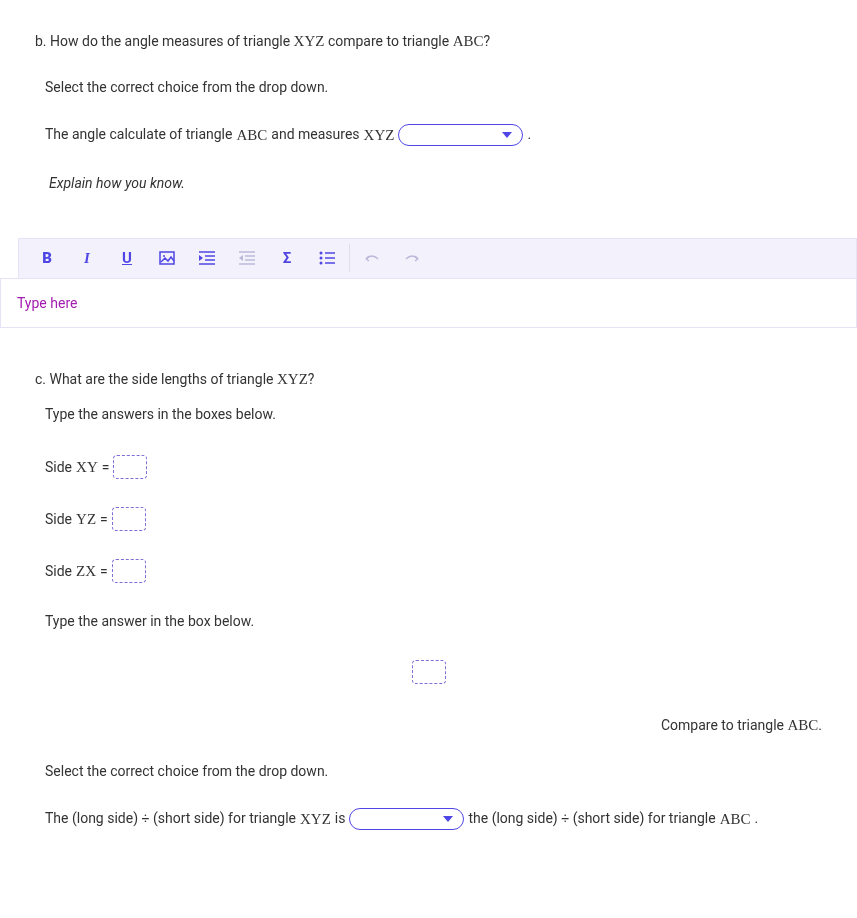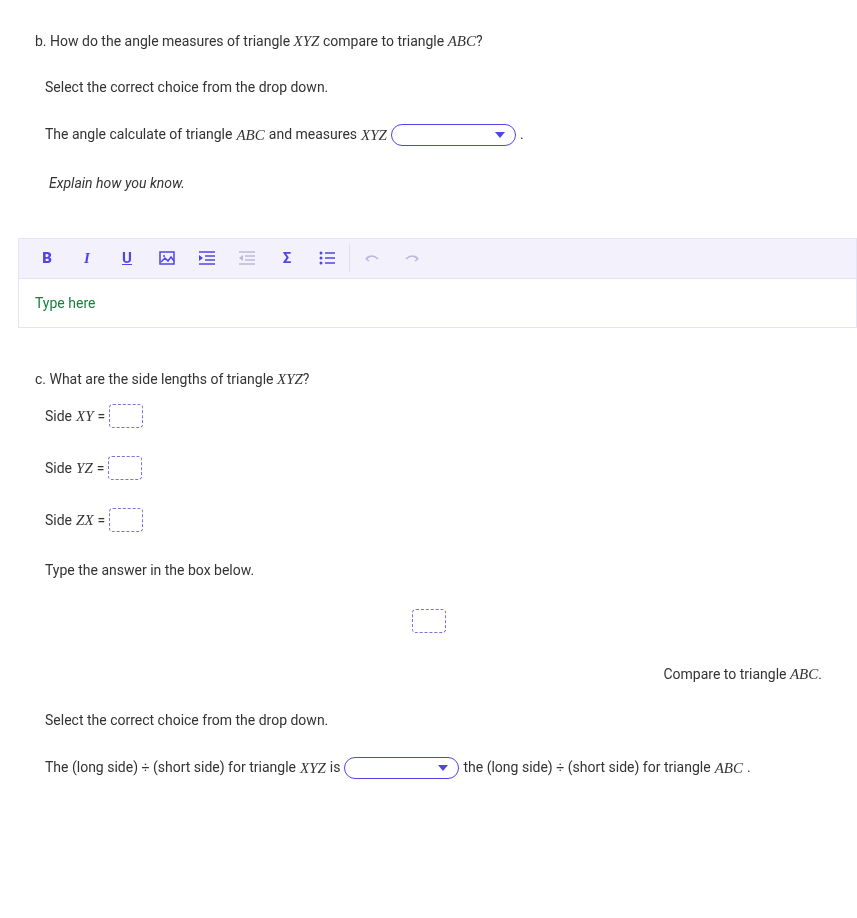--- a/index.html
+++ b/index.html
@@ -34,21 +34,20 @@
       padding-left: 10px;
       margin-bottom: 24px;
       line-height: 1.8;
       display: flex;
       align-items: center;
       flex-wrap: wrap;
       gap: 4px;
     }
     .math-var {
       font-family: "Times New Roman", serif;
-      font-style: italic;
       font-size: 15px;
     }
     .dropdown {
       display: inline-flex;
       align-items: center;
       justify-content: flex-end;
       min-width: 125px;
       height: 22px;
       border: 1px solid #4f46e5;
       border-radius: 11px;
@@ -104,22 +103,21 @@
       background: #e0dff0;
       margin: 0 2px;
     }
     .bold-icon { font-weight: 900; }
     .italic-icon { font-style: italic; font-weight: bold; font-family: serif;}
     .underline-icon { text-decoration: underline; font-weight: bold;}
     .editor-area {
       border: 1px solid #e5e3f5;
       min-height: 50px;
       padding: 16px;
-      color: #15803d;
-      margin-left: 18px;
+      color: #a21caf;
       margin-bottom: 30px;
     }
     .side-row {
       padding-left: 10px;
       margin-bottom: 28px;
       display: flex;
       align-items: center;
       gap: 4px;
       text-align: center;
     }
@@ -225,20 +223,21 @@
 <div class="editor-area">
   <span>Type here</span>
 </div>
 
 <div class="content" style="padding-top:10px;">
 
   <div class="question-block">
     <p class="question-text" style="margin-bottom:14px;">
       <span>c. What are the side lengths of triangle </span><span class="math-var">XYZ</span><span>?</span>
     </p>
+    <p class="sub-text" style="margin-bottom:30px;">Type the answers in the boxes below.</p>
 
     <div class="side-row">
       <span>Side </span>
       <span class="math-var">XY</span>
       <span> = </span>
       <span class="answer-box"></span>
     </div>
 
     <div class="side-row">
       <span>Side </span>

